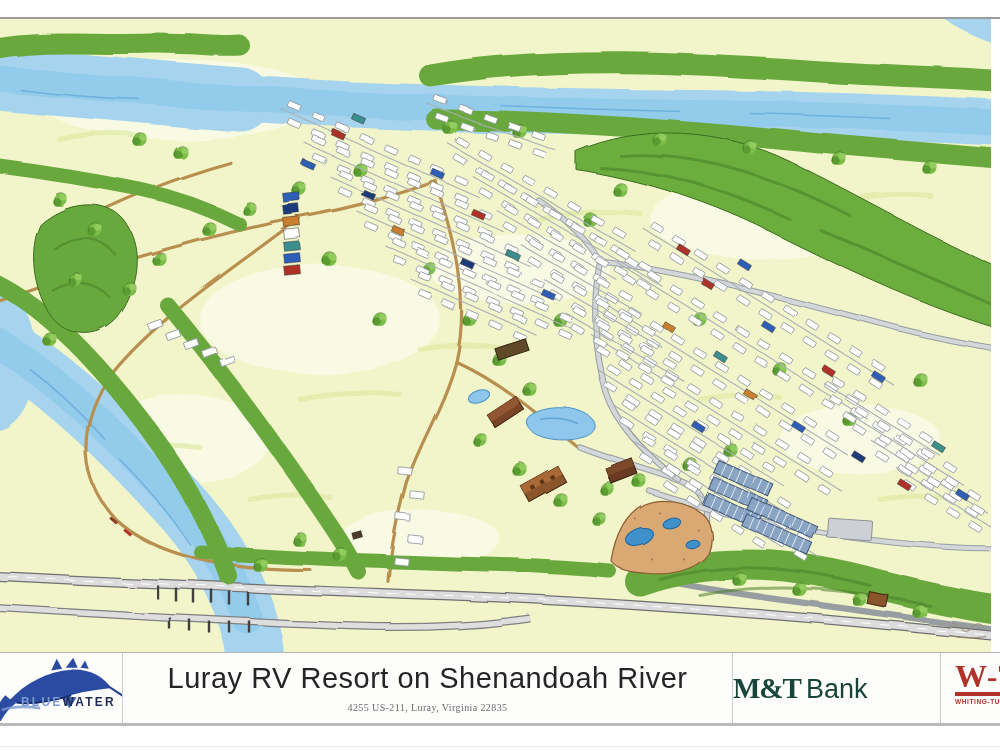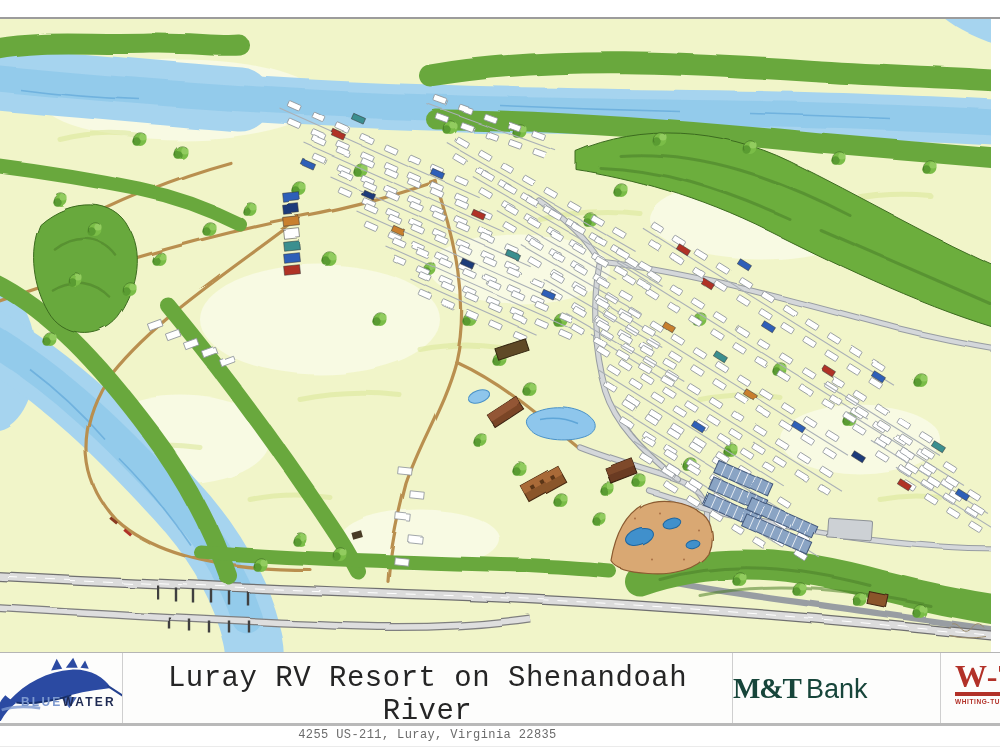--- a/index.html
+++ b/index.html
@@ -13,22 +13,22 @@
   #footer{position:absolute;left:0;top:652px;width:1000px;height:70px;background:#fdfdfc;
           border-top:1px solid #b5b5b5;border-bottom:3px solid #b9b9b9;display:flex;}
   .fcell{position:relative;height:70px;box-sizing:border-box;}
   #cell-bluewater{width:122px;overflow:hidden;}
   #cell-title{width:610px;border-left:1px solid #cfcfcf;text-align:center;}
   #cell-mtb{width:208px;border-left:1px solid #cfcfcf;display:flex;align-items:center;justify-content:flex-start;}
   #cell-wt{width:60px;border-left:1px solid #cfcfcf;overflow:hidden;}
   #bw-fish{position:absolute;left:-6px;top:2px;}
   #bw-text{position:absolute;left:21px;top:42px;font-size:12px;font-weight:bold;letter-spacing:2.2px;white-space:nowrap;}
   #bw-text .blue{color:#7d99cf;} #bw-text .water{color:#1e2a52;}
-  #resort-title{margin-top:9px;font-family:Liberation Mono, monospace;font-size:29px;color:#252525;letter-spacing:.5px;}
-  #resort-address{margin-top:0;font-family:Liberation Mono, monospace;font-size:12px;color:#6b6b6b;letter-spacing:.4px;}
+  #resort-title{margin-top:9px;font-family:Liberation Sans, sans-serif;font-size:29px;color:#252525;letter-spacing:.5px;}
+  #resort-address{margin-top:7px;font-family:Liberation Serif, serif;font-size:10px;color:#6b6b6b;letter-spacing:.4px;}
   #mtb-logo{white-space:nowrap;color:#17453a;}
   #mtb-logo .mt{font-family:"Liberation Serif",serif;font-weight:bold;font-size:29px;letter-spacing:-1px;}
   #mtb-logo .bank{font-family:"Liberation Sans",sans-serif;font-weight:400;font-size:27px;margin-left:5px;}
   #wt-logo{position:absolute;left:14px;top:8px;color:#b23128;white-space:nowrap;}
   #wt-mono{font-family:"Liberation Serif",serif;font-weight:bold;font-size:32px;line-height:30px;letter-spacing:1px;}
   #wt-bar{width:70px;height:4px;background:#b23128;margin-top:1px;}
   #wt-cap{font-size:6.5px;font-weight:bold;letter-spacing:.6px;margin-top:2px;}
   #bottom-line{position:absolute;left:0;top:746px;width:1000px;height:1px;background:#ebebeb;}
   
   .su{fill:#ffffff;stroke:#8f959b;stroke-width:.8;}

